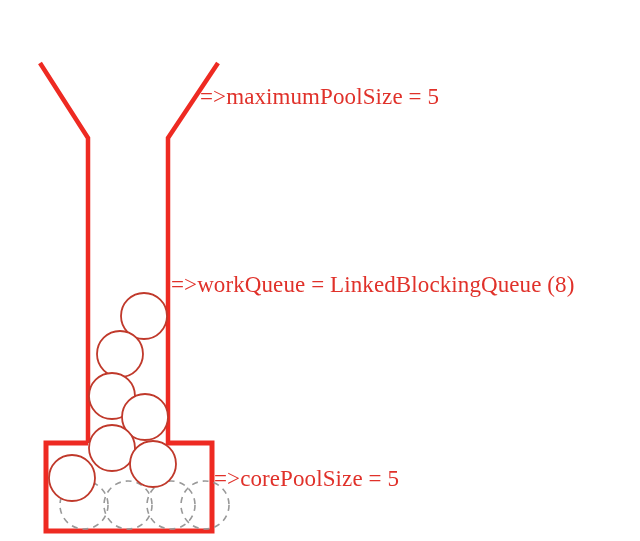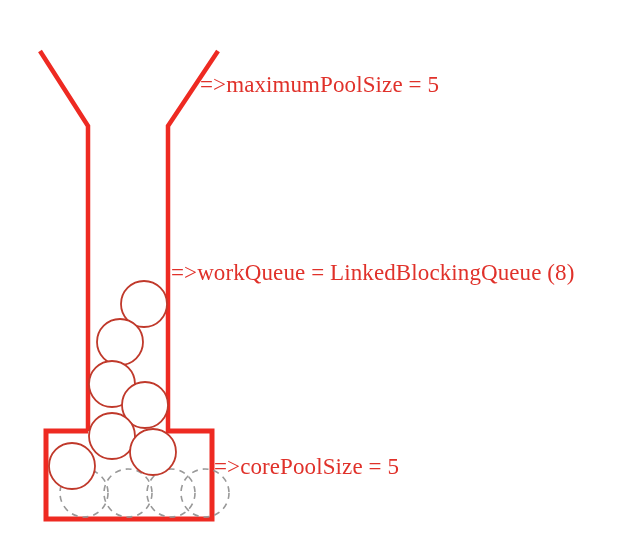--- a/index.html
+++ b/index.html
@@ -10,21 +10,21 @@
   body {
     width: 640px;
     height: 541px;
     position: relative;
     overflow: hidden;
     font-family: "Liberation Serif", "DejaVu Serif", serif;
   }
   #diagram-root {
     position: absolute;
     left: 0;
-    top: 4px;
+    top: 16px;
     width: 640px;
     height: 396px;
   }
   svg.diagram-svg {
     display: block;
     width: 640px;
     height: 541px;
   }
   .label-text {
     font-family: "Liberation Serif", "DejaVu Serif", serif;

